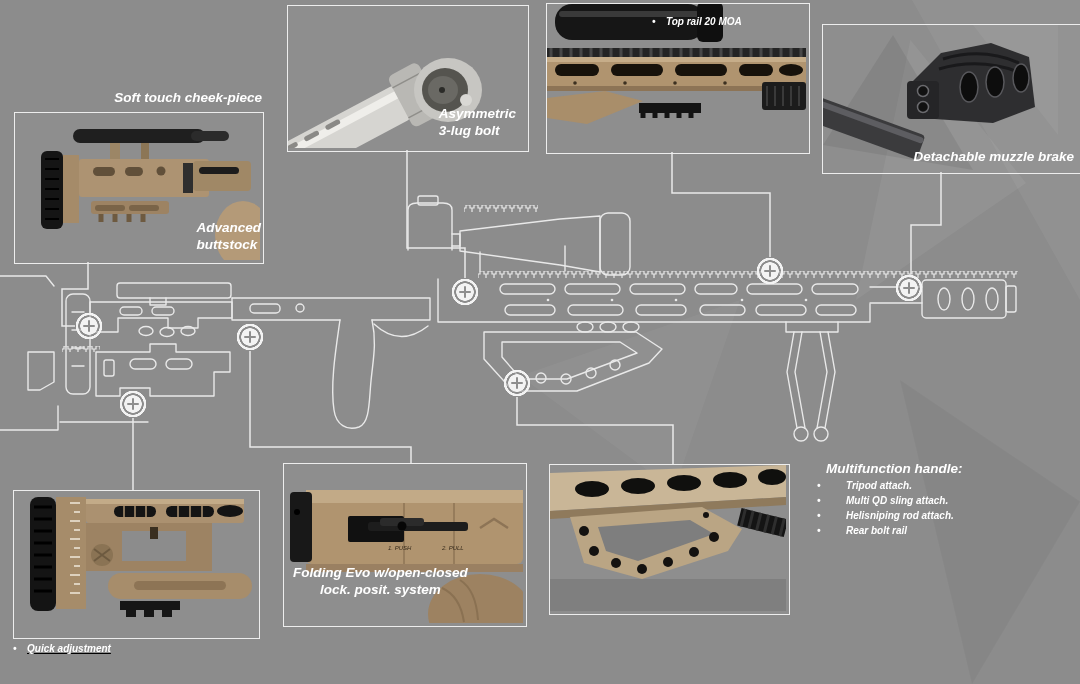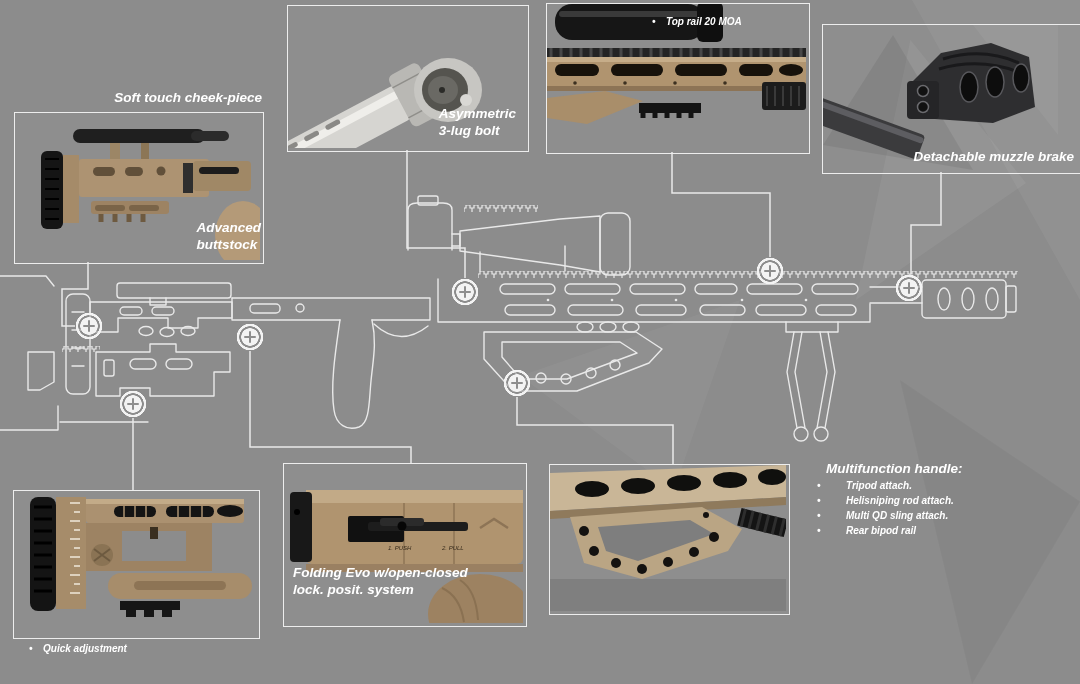--- a/index.html
+++ b/index.html
@@ -278,25 +278,25 @@
       <circle cx="88" cy="64" r="11" fill="#8a7354"></circle>
       <path d="M80 58 l16 12 M80 70 l16 -12" stroke="#6d5a40" stroke-width="2"></path>
       <rect x="94" y="82" width="144" height="26" rx="13" fill="#a78d6b"></rect>
       <rect x="120" y="90" width="92" height="9" rx="4.5" fill="#8d7455"></rect>
       <rect x="106" y="110" width="60" height="9" fill="#161616"></rect>
       <rect x="112" y="119" width="10" height="7" fill="#161616"></rect>
       <rect x="130" y="119" width="10" height="7" fill="#161616"></rect>
       <rect x="148" y="119" width="10" height="7" fill="#161616"></rect>
     </svg>
   </div>
-  <ul class="bullets" style="position:absolute;left:28px;top:641px;width:260px;">
+  <ul class="bullets" style="position:absolute;left:12px;top:641px;width:260px;text-decoration:underline;">
     <li>Quick adjustment</li>
   </ul>
 
-  <div class="box" style="left:283px;top:463px;width:242px;height:162px;">
+  <div class="box" style="left:283px;top:463px;width:242px;height:162px;text-align:center;">
     <svg width="239" height="159" viewBox="0 0 239 159">
       <rect x="22" y="26" width="217" height="74" rx="6" fill="#b0946f"></rect>
       <rect x="22" y="26" width="217" height="13" fill="#c2aa87"></rect>
       <rect x="6" y="28" width="22" height="70" rx="4" fill="#181818"></rect>
       <circle cx="13" cy="48" r="3" fill="#000"></circle>
       <path d="M120 39 v61 M170 39 v61" stroke="#8d7456" stroke-width="1.5"></path>
       <rect x="64" y="52" width="56" height="26" rx="2" fill="#111"></rect>
       <rect x="84" y="58" width="100" height="9" rx="3" fill="#1d1d1d"></rect>
       <rect x="96" y="54" width="44" height="8" rx="3" fill="#2b2b2b"></rect>
       <circle cx="118" cy="62" r="4.5" fill="#060606"></circle>
@@ -333,23 +333,23 @@
       <circle cx="118" cy="97" r="5" fill="#141210"></circle>
       <circle cx="144" cy="87" r="5" fill="#141210"></circle>
       <circle cx="164" cy="72" r="5" fill="#141210"></circle>
       <circle cx="156" cy="50" r="3" fill="#141210"></circle>
       <rect x="0" y="114" width="236" height="32" fill="rgba(0,0,0,0.10)"></rect>
     </svg>
   </div>
   <div class="lbl" style="left:810px;top:461px;margin-left:16px;">Multifunction handle:</div>
   <ul class="bullets wide" style="position:absolute;left:810px;top:478px;width:250px;">
     <li>Tripod attach.</li>
+    <li>Multi QD sling attach.</li>
     <li>Helisniping rod attach.</li>
-    <li>Multi QD sling attach.</li>
-    <li>Rear bipod rail</li>
+    <li>Rear bolt rail</li>
   </ul>
 
   <div class="marker" style="left:75px;top:312px;"></div>
   <div class="marker" style="left:119px;top:390px;"></div>
   <div class="marker" style="left:236px;top:323px;"></div>
   <div class="marker" style="left:451px;top:278px;"></div>
   <div class="marker" style="left:503px;top:369px;"></div>
   <div class="marker" style="left:756px;top:257px;"></div>
   <div class="marker" style="left:895px;top:274px;"></div>
 

